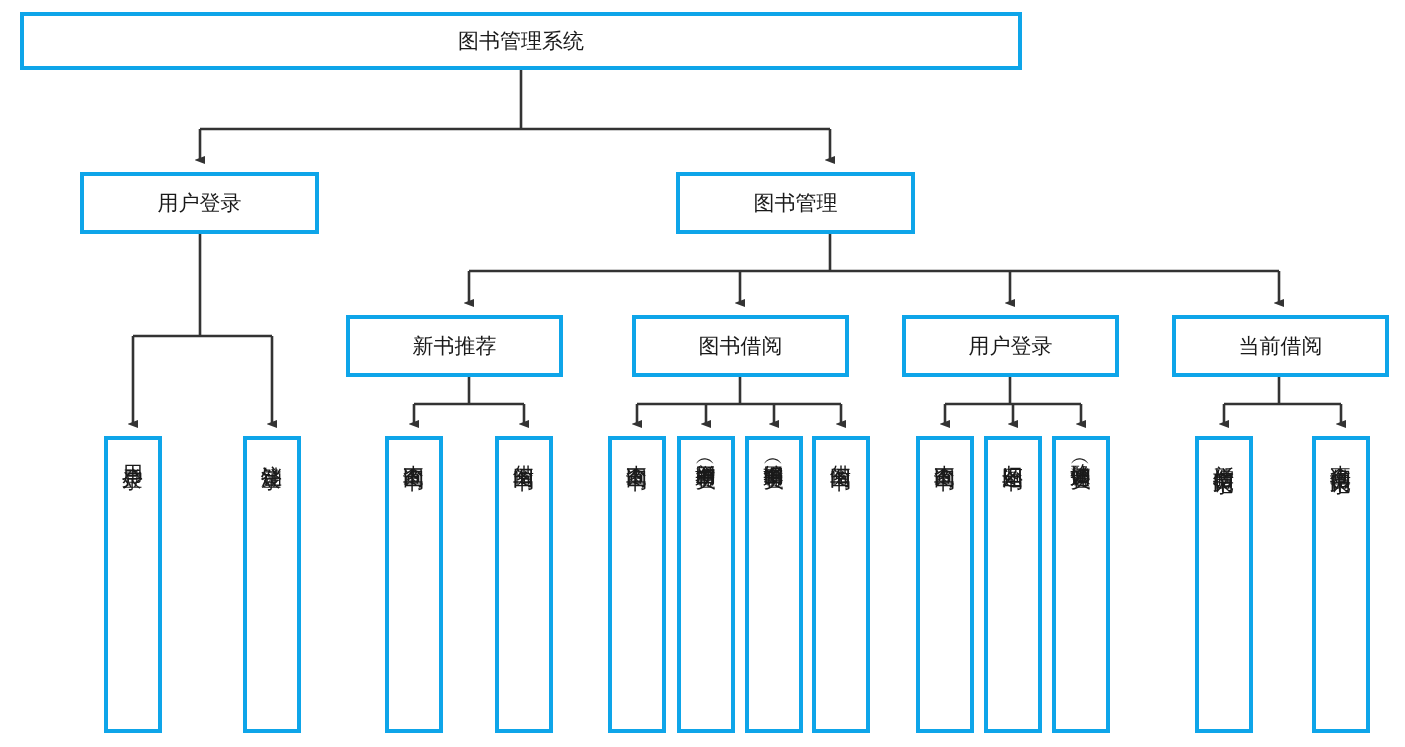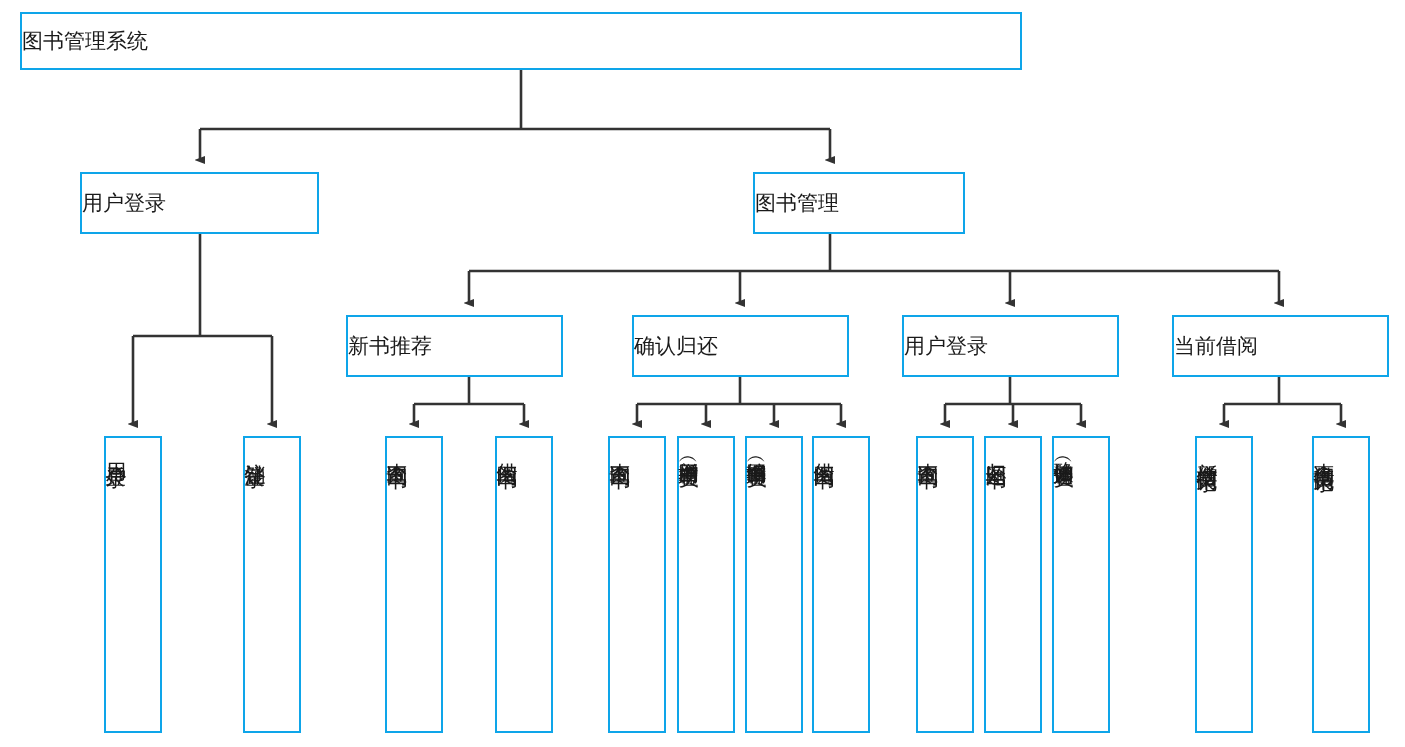--- a/index.html
+++ b/index.html
@@ -21,24 +21,25 @@
     position: absolute;
     left: 0;
     top: 0;
     width: 1405px;
     height: 747px;
     pointer-events: none;
   }
   .node {
     position: absolute;
     box-sizing: border-box;
-    border: 2px solid #0ea5e9;
+    border: 4px solid #0ea5e9;
     background: #ffffff;
     display: flex;
     align-items: center;
+    justify-content: center;
     color: #1a1a1a;
     z-index: 2;
   }
   .node .lbl {
     display: block;
     text-align: center;
     line-height: 1.05;
     white-space: nowrap;
   }
   .node.horiz .lbl {
@@ -126,30 +127,30 @@
   </svg>
 
   <div class="node horiz" style="left:20px; top:12px; width:1002px; height:58px;">
     <span class="lbl">图书管理系统</span>
   </div>
 
   <div class="node horiz" style="left:80px; top:172px; width:239px; height:62px;">
     <span class="lbl">用户登录</span>
   </div>
 
-  <div class="node horiz" style="left:753px; top:172px; width:212px; height:62px;">
+  <div class="node horiz" style="left:676px; top:172px; width:239px; height:62px;">
     <span class="lbl">图书管理</span>
   </div>
 
   <div class="node horiz" style="left:346px; top:315px; width:217px; height:62px;">
     <span class="lbl">新书推荐</span>
   </div>
 
   <div class="node horiz" style="left:632px; top:315px; width:217px; height:62px;">
-    <span class="lbl">确认归还</span>
+    <span class="lbl">图书借阅</span>
   </div>
 
   <div class="node horiz" style="left:902px; top:315px; width:217px; height:62px;">
     <span class="lbl">用户登录</span>
   </div>
 
   <div class="node horiz" style="left:1172px; top:315px; width:217px; height:62px;">
     <span class="lbl">当前借阅</span>
   </div>
 

